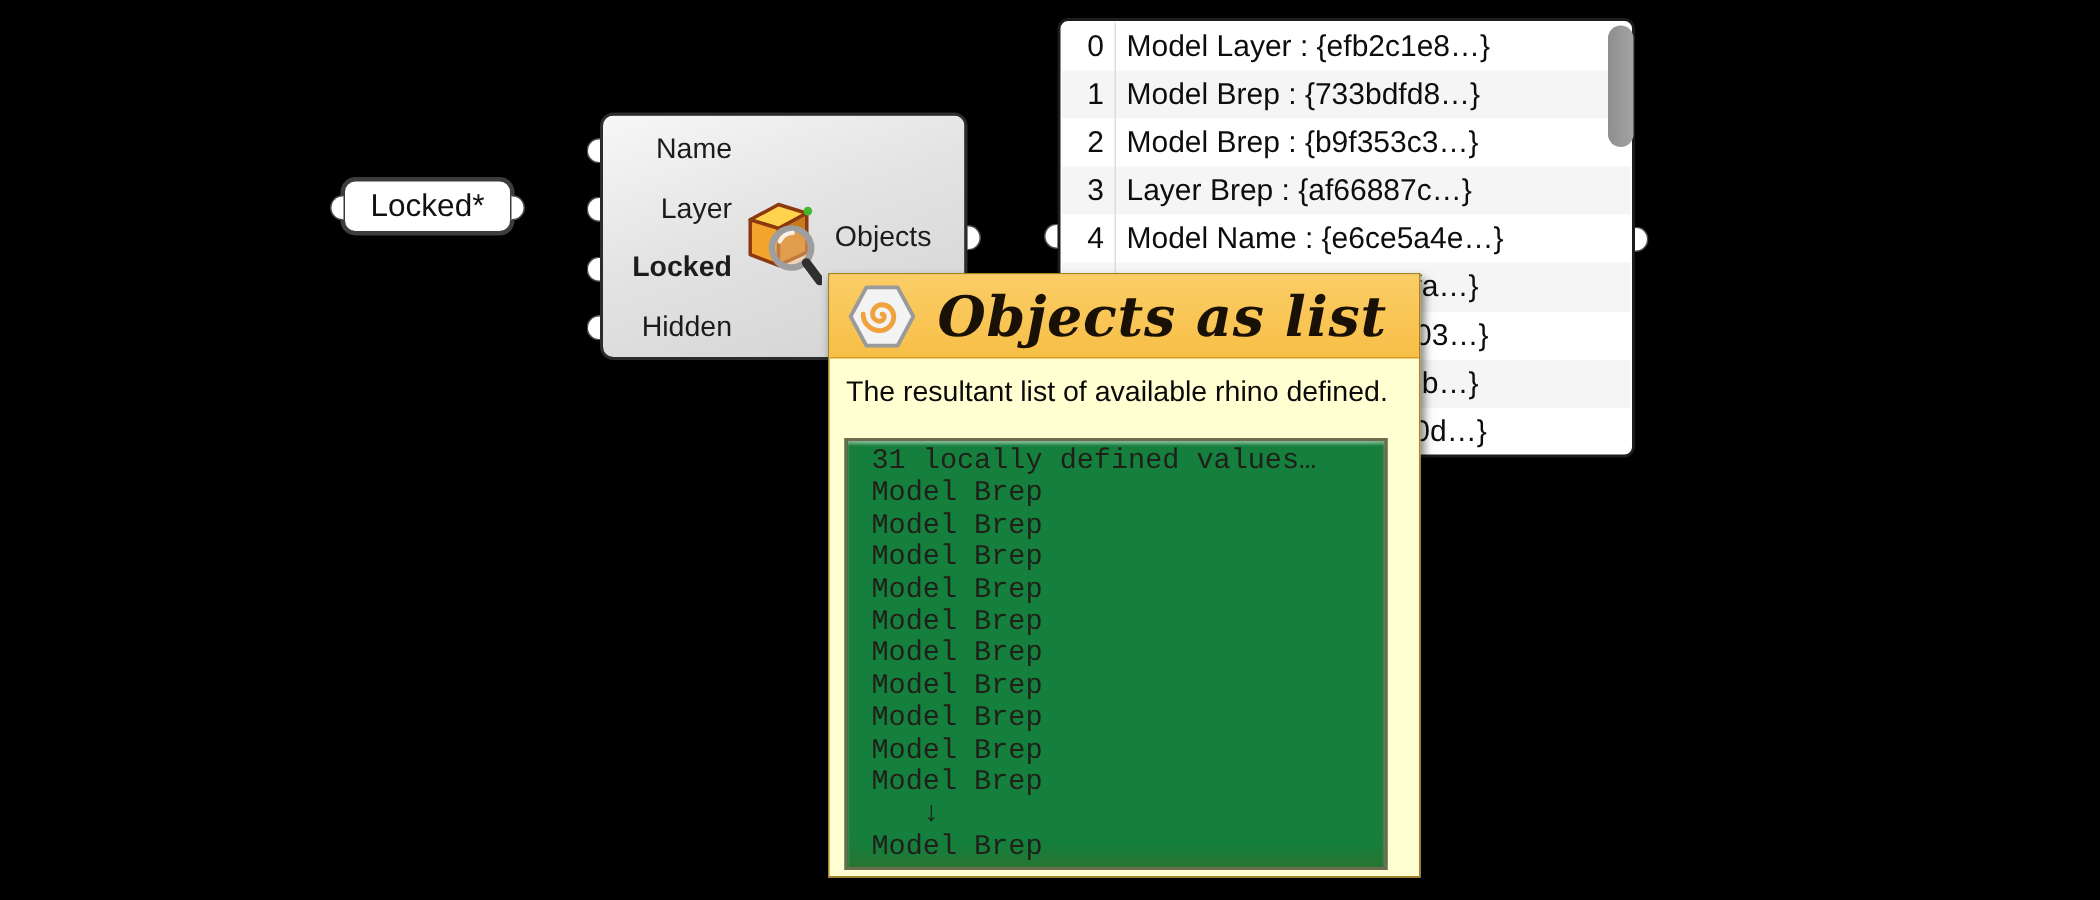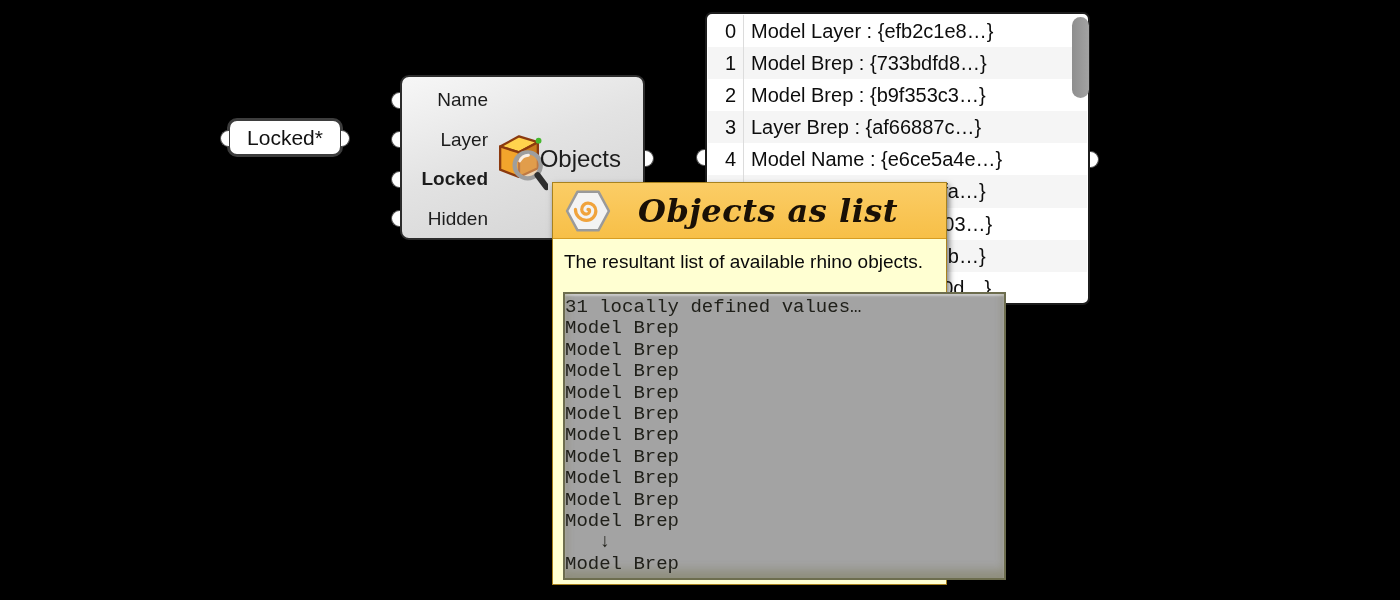--- a/index.html
+++ b/index.html
@@ -28,21 +28,21 @@
     position:absolute; left:400px; top:75px; width:245px; height:165px;
     background:linear-gradient(160deg,#f7f7f7 0%,#e3e3e3 45%,#d2d2d2 100%);
     border:2.5px solid #2c2c2c; border-radius:9px; z-index:3;
   }
   .comp-in-label {
     position:absolute; left:8px; width:78px; height:26px; line-height:26px;
     text-align:right; font-size:19px; color:#1c1c1c;
   }
   .comp-out-label {
     position:absolute; right:22px; top:69px; height:26px; line-height:26px;
-    font-size:24px; color:#1c1c1c;
+    font-size:19px; color:#1c1c1c;
   }
   .comp-icon { position:absolute; left:88px; top:52px; width:58px; height:64px; }
 
   
   .gh-panel {
     position:absolute; left:705px; top:12px; width:385px; height:293px;
     background:#ffffff; border:2.5px solid #1c1c1c; border-radius:7px; z-index:4;
     box-shadow:0 2px 4px rgba(0,0,0,0.6);
   }
   .panel-rows { position:absolute; inset:1px; border-radius:4px; overflow:hidden; }
@@ -62,32 +62,32 @@
     box-shadow:2px 3px 6px rgba(0,0,0,0.55);
   }
   .tt-header {
     position:absolute; left:0; top:0; width:100%; height:56px;
     background:linear-gradient(180deg,#fbcd66 0%,#f7bf47 100%);
     border-bottom:1px solid #d79c22;
     display:flex; align-items:center;
   }
   .tt-hexicon { width:46px; height:46px; margin-left:12px; flex:none; }
   .tt-title {
-    margin-left:27px; font-family:"DejaVu Serif", serif; font-style:italic;
-    font-weight:600; font-size:32px; color:#191006; letter-spacing:0.5px;
+    margin-left:14px; font-family:"DejaVu Serif", serif; font-style:italic;
+    font-weight:600; font-size:37px; color:#191006; letter-spacing:0.5px;
   }
   .tt-desc {
     position:absolute; left:11px; top:68px; width:375px;
     font-size:19px; color:#0a0a0a;
   }
   .tt-content {
-    position:absolute; left:10px; top:109px; width:443px; height:288px;
-    background:#a3a3a3; border:2px solid #6d6d4e;
+    position:absolute; left:10px; top:109px; width:362px; height:288px;
+    background:#15803d; border:2px solid #6d6d4e;
     box-shadow:inset 0 -8px 10px rgba(92,88,30,0.28), inset 0 2px 2px rgba(255,255,255,0.45);
-    padding:3px 0; overflow:hidden;
+    padding:3px 16px; overflow:hidden;
   }
   .tt-line {
     font-family:"Liberation Mono", monospace; font-size:19px; line-height:21.4px;
     color:#20201a; white-space:pre;
   }
 </style>
 </head>
 <body>
 
 <div id="canvas">
@@ -170,21 +170,21 @@
   <div class="gh-tooltip">
     <div class="tt-header">
       <div class="tt-hexicon">
         <svg width="46" height="46" viewBox="0 0 44 44">
           <polygon points="12,3.5 32,3.5 42,22 32,40.5 12,40.5 2,22" fill="#f3f3f3" stroke="#9a9a9a" stroke-width="2.4" stroke-linejoin="round"></polygon>
           <path d="M22,20.5 a1.5,1.5 0 0 1 1.5,1.5 a3,3 0 0 1 -3,3 a4.5,4.5 0 0 1 -4.5,-4.5 a6,6 0 0 1 6,-6 a7.5,7.5 0 0 1 7.5,7.5 a9,9 0 0 1 -9,9 a10.5,10.5 0 0 1 -10.5,-10.5" fill="none" stroke="#f09a28" stroke-width="3.1" stroke-linecap="round" opacity="0.9"></path>
         </svg>
       </div>
       <div class="tt-title">Objects as list</div>
     </div>
-    <div class="tt-desc">The resultant list of available rhino objects.</div>
+    <div class="tt-desc">The resultant list of available rhino defined.</div>
     <div class="tt-content" id="tt-content">
         <div class="tt-line">31 locally defined values…</div>
         <div class="tt-line">Model Brep</div>
         <div class="tt-line">Model Brep</div>
         <div class="tt-line">Model Brep</div>
         <div class="tt-line">Model Brep</div>
         <div class="tt-line">Model Brep</div>
         <div class="tt-line">Model Brep</div>
         <div class="tt-line">Model Brep</div>
         <div class="tt-line">Model Brep</div>

